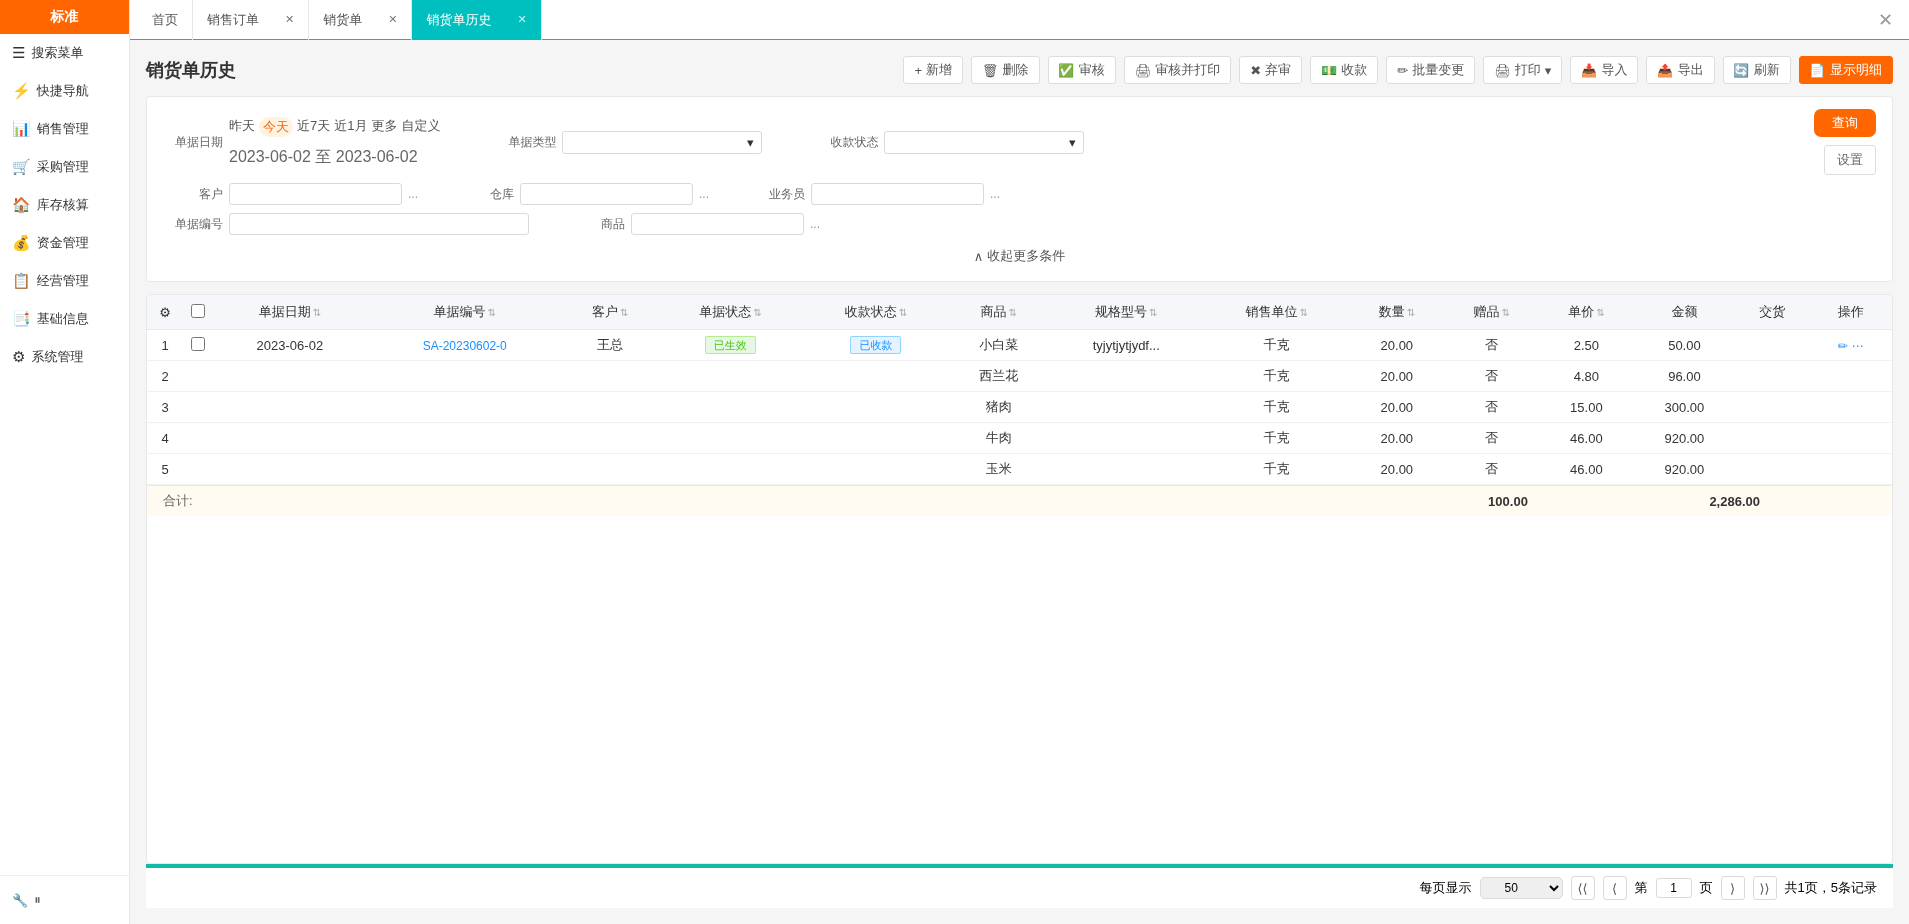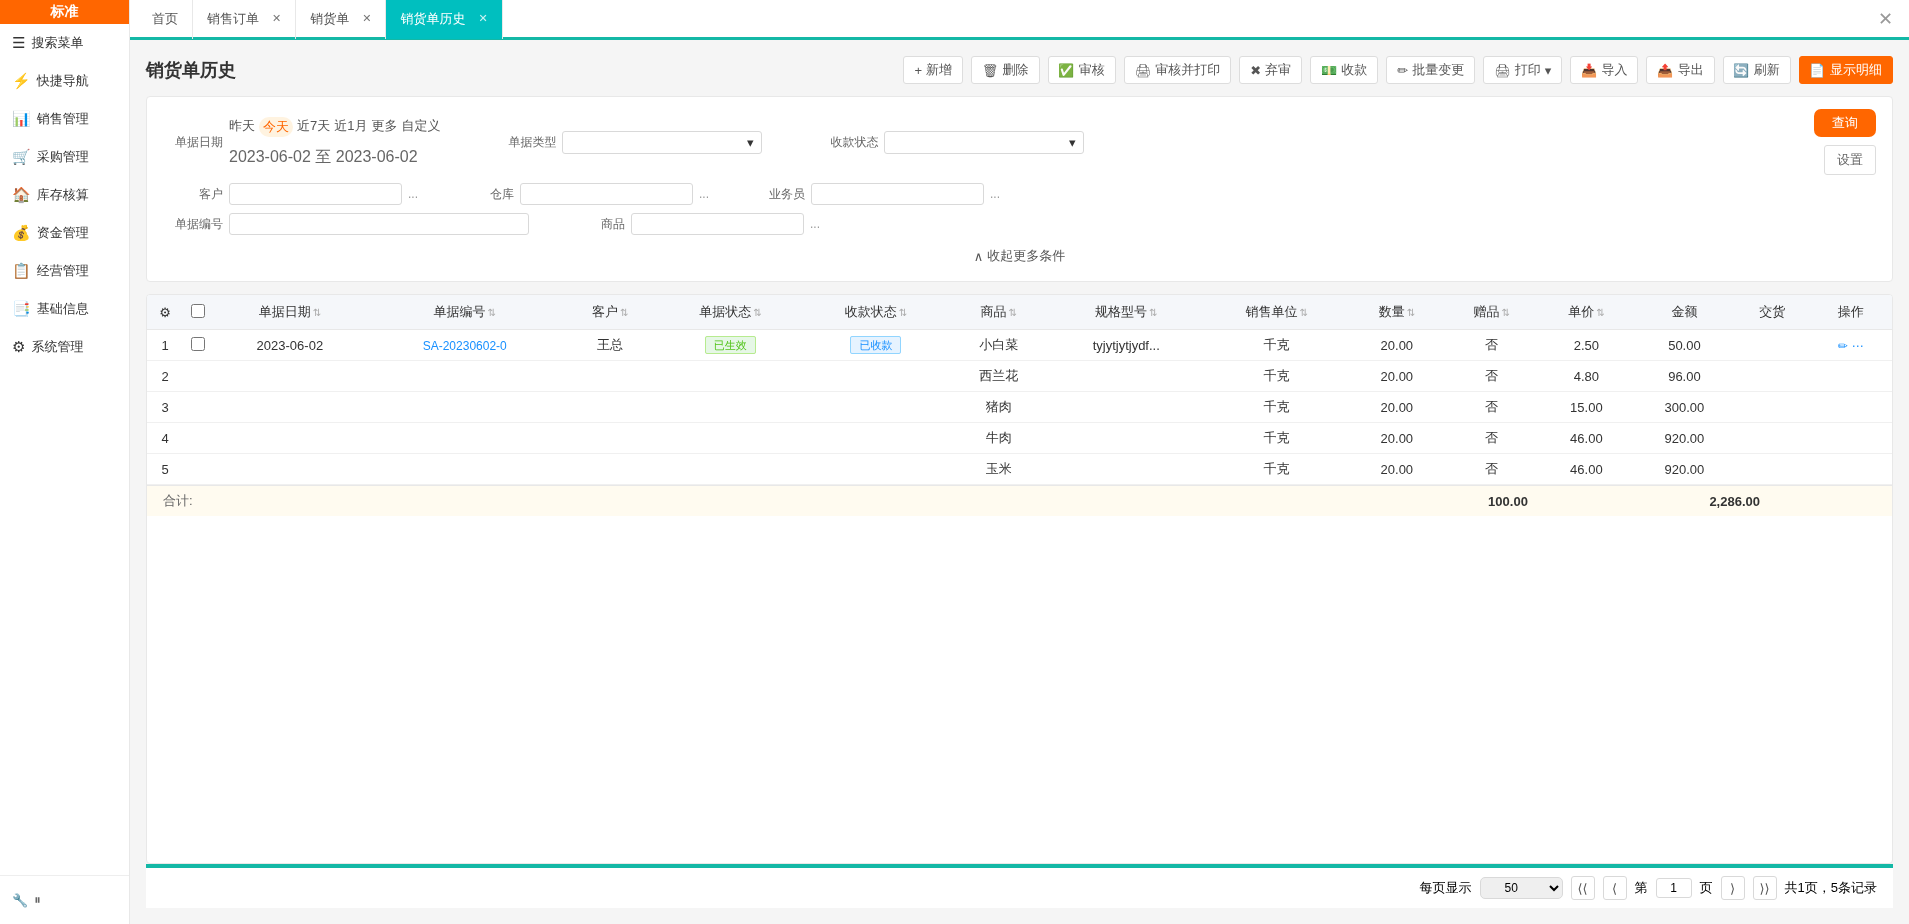--- a/index.html
+++ b/index.html
@@ -1,31 +1,31 @@
 <!DOCTYPE html>
 <html><head>
   <meta charset="utf-8">
   <style>
     * { box-sizing: border-box; margin: 0; padding: 0; font-family: "Microsoft YaHei", "PingFang SC", Arial, sans-serif; font-size: 13px; }
     body { display: flex; height: 924px; overflow: hidden; background: #f5f5f5; }
 
     
     .sidebar { width: 130px; background: #fff; border-right: 1px solid #e8e8e8; display: flex; flex-direction: column; flex-shrink: 0; }
-    .sidebar-logo { height: 24px; background: #ff6600; display: flex; align-items: center; justify-content: center; color: #fff; font-size: 14px; font-weight: bold; }
+    .sidebar-logo { height: 34px; background: #ff6600; display: flex; align-items: center; justify-content: center; color: #fff; font-size: 14px; font-weight: bold; }
     .sidebar-item { display: flex; align-items: center; gap: 6px; padding: 10px 12px; cursor: pointer; color: #333; font-size: 13px; }
     .sidebar-item .icon { font-size: 15px; }
     .sidebar-bottom { margin-top: auto; padding: 8px 0; border-top: 1px solid #eee; }
     .sidebar-bottom-item { display: flex; align-items: center; gap: 6px; padding: 8px 12px; cursor: pointer; color: #666; }
 
     
     .main { flex: 1; display: flex; flex-direction: column; overflow: hidden; }
 
     
-    .tab-bar { display: flex; align-items: center; background: #fff; border-bottom: 3px solid #14b8a6; height: 40px; padding: 0 8px; flex-shrink: 0; }
-    .tab { display: flex; align-items: center; padding: 0 14px; height: 40px; cursor: pointer; color: #555; border-right: 1px solid #e8e8e8; font-size: 13px; gap: 9px; }
+    .tab-bar { display: flex; align-items: center; background: #fff; border-bottom: 1px solid #14b8a6; height: 40px; padding: 0 8px; flex-shrink: 0; }
+    .tab { display: flex; align-items: center; padding: 0 14px; height: 40px; cursor: pointer; color: #555; border-right: 1px solid #e8e8e8; font-size: 13px; gap: 22px; }
     .tab.active { background: #00bfbf; color: #fff; }
     .tab .close-icon { font-size: 11px; margin-left: 4px; opacity: 0.8; }
     .tab-close-all { margin-left: auto; color: #999; font-size: 18px; cursor: pointer; padding: 0 8px; }
 
     
     .content { flex: 1; display: flex; flex-direction: column; overflow: hidden; padding: 16px; background: #f5f5f5; }
 
     
     .page-header { display: flex; align-items: center; justify-content: space-between; margin-bottom: 12px; flex-shrink: 0; }
     .page-title { font-size: 18px; font-weight: bold; color: #333; }

